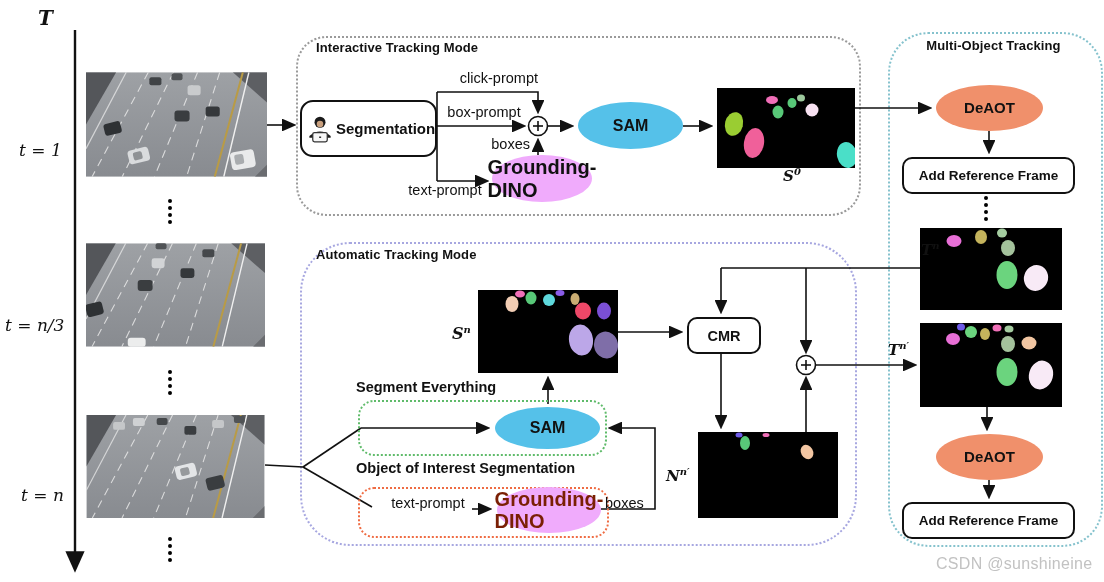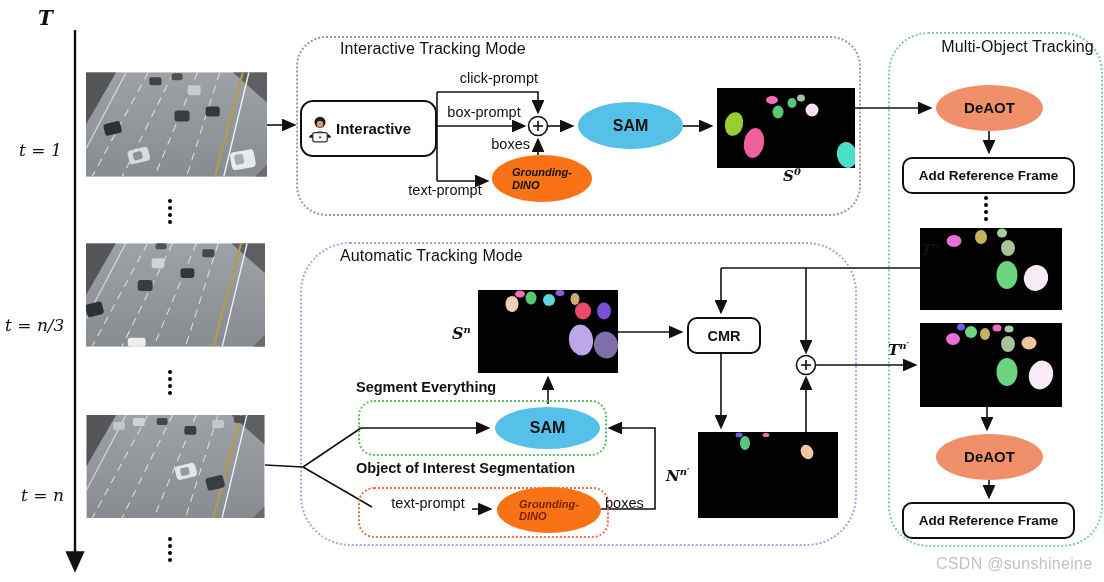--- a/index.html
+++ b/index.html
@@ -7,35 +7,35 @@
           font-family:"Liberation Sans",sans-serif;color:#111;}
 
   
   .panel{position:absolute;z-index:1;background:transparent;}
   .panel-interactive{left:296px;top:36px;width:561px;height:176px;border:2px dotted #9a9a9a;border-radius:30px;}
   .panel-automatic{left:300px;top:242px;width:553px;height:300px;border:2px dotted #a7a7e0;border-radius:50px;}
   .panel-mot{left:888px;top:32px;width:211px;height:511px;border:2px dotted #85c2cd;border-radius:40px;}
   .panel-segment{left:358px;top:400px;width:245px;height:52px;border:2px dotted #5fbb6a;border-radius:16px;z-index:5;}
   .panel-ooi{left:358px;top:487px;width:247px;height:47px;border:2px dotted #ef6c43;border-radius:16px;z-index:5;}
 
-  .panel-title{position:absolute;z-index:7;font-weight:normal;font-size:16px;letter-spacing:.1px;white-space:nowrap;margin-left:24px;}
+  .panel-title{position:absolute;z-index:7;font-weight:bold;font-size:13px;letter-spacing:.1px;white-space:nowrap;}
 
   
   .lbl{position:absolute;z-index:8;white-space:nowrap;}
   .prompt{font-size:14.5px;color:#111;}
   .sect-label{font-weight:bold;font-size:14.5px;}
   .math{font-family:"DejaVu Serif",serif;font-style:italic;font-weight:bold;}
   .math sup{font-size:10px;font-style:italic;}
   .tlabel{font-family:"DejaVu Serif",serif;font-style:italic;font-size:17px;font-weight:500;margin-top:32px;}
 
   
   .ellipse{position:absolute;z-index:6;display:flex;align-items:center;justify-content:center;
            border-radius:50%;font-weight:bold;text-align:left;line-height:1.12;}
   .sam{background:#55C1E9;font-size:16px;}
-  .gdino{background:#f97316;font-size:11px;font-style:italic;}
+  .gdino{background:#f0abfc;font-size:20px;}
   .deaot{background:#F0906B;font-size:15px;}
   .rbox{position:absolute;z-index:6;display:flex;align-items:center;justify-content:center;
         border:2.4px solid #111;border-radius:10px;background:#fff;font-weight:bold;}
   .interactions-box{left:300px;top:100px;width:130px;height:53px;border-radius:13px;justify-content:flex-start;padding-left:3px;}
   .interactions-box .txt{font-size:15px;margin-left:1px;}
 
   
   .mask{position:absolute;z-index:6;background:#000;}
   .mask svg{display:block;}
   .frame{position:absolute;z-index:6;}
@@ -213,21 +213,21 @@
   <div class="rbox interactions-box">
     <span style="display:inline-flex;">
       <svg width="30" height="30" viewBox="0 0 24 24">
         <circle cx="12" cy="6.6" r="4.4" fill="#1a1a1a"></circle>
         <circle cx="12" cy="8" r="2.6" fill="#c9a07e"></circle>
         <path d="M3.5,17.5 Q12,10.5 20.5,17.5 L20.5,19 L3.5,19 z" fill="#1a1a1a"></path>
         <rect x="6.2" y="14.8" width="11.6" height="7.4" rx="1.4" fill="#f7f7f7" stroke="#333" stroke-width="1"></rect>
         <rect x="11.3" y="18" width="1.6" height="1.2" fill="#333"></rect>
       </svg>
     </span>
-    <span class="txt">Interactive</span>
+    <span class="txt">Segmentation</span>
   </div>
 
   <div class="lbl prompt" style="left:437px;top:70px;width:101px;text-align:right;">click-prompt</div>
   <div class="lbl prompt" style="left:441px;top:104px;width:86px;text-align:center;">box-prompt</div>
   <div class="lbl prompt" style="left:486px;top:136px;width:44px;text-align:right;">boxes</div>
   <div class="lbl prompt" style="left:402px;top:182px;width:86px;text-align:center;">text-prompt</div>
 
   <div class="ellipse sam" style="left:578px;top:102px;width:105px;height:47px;">SAM</div>
   <div class="ellipse gdino" style="left:492px;top:155px;width:100px;height:47px;">
     <span>

